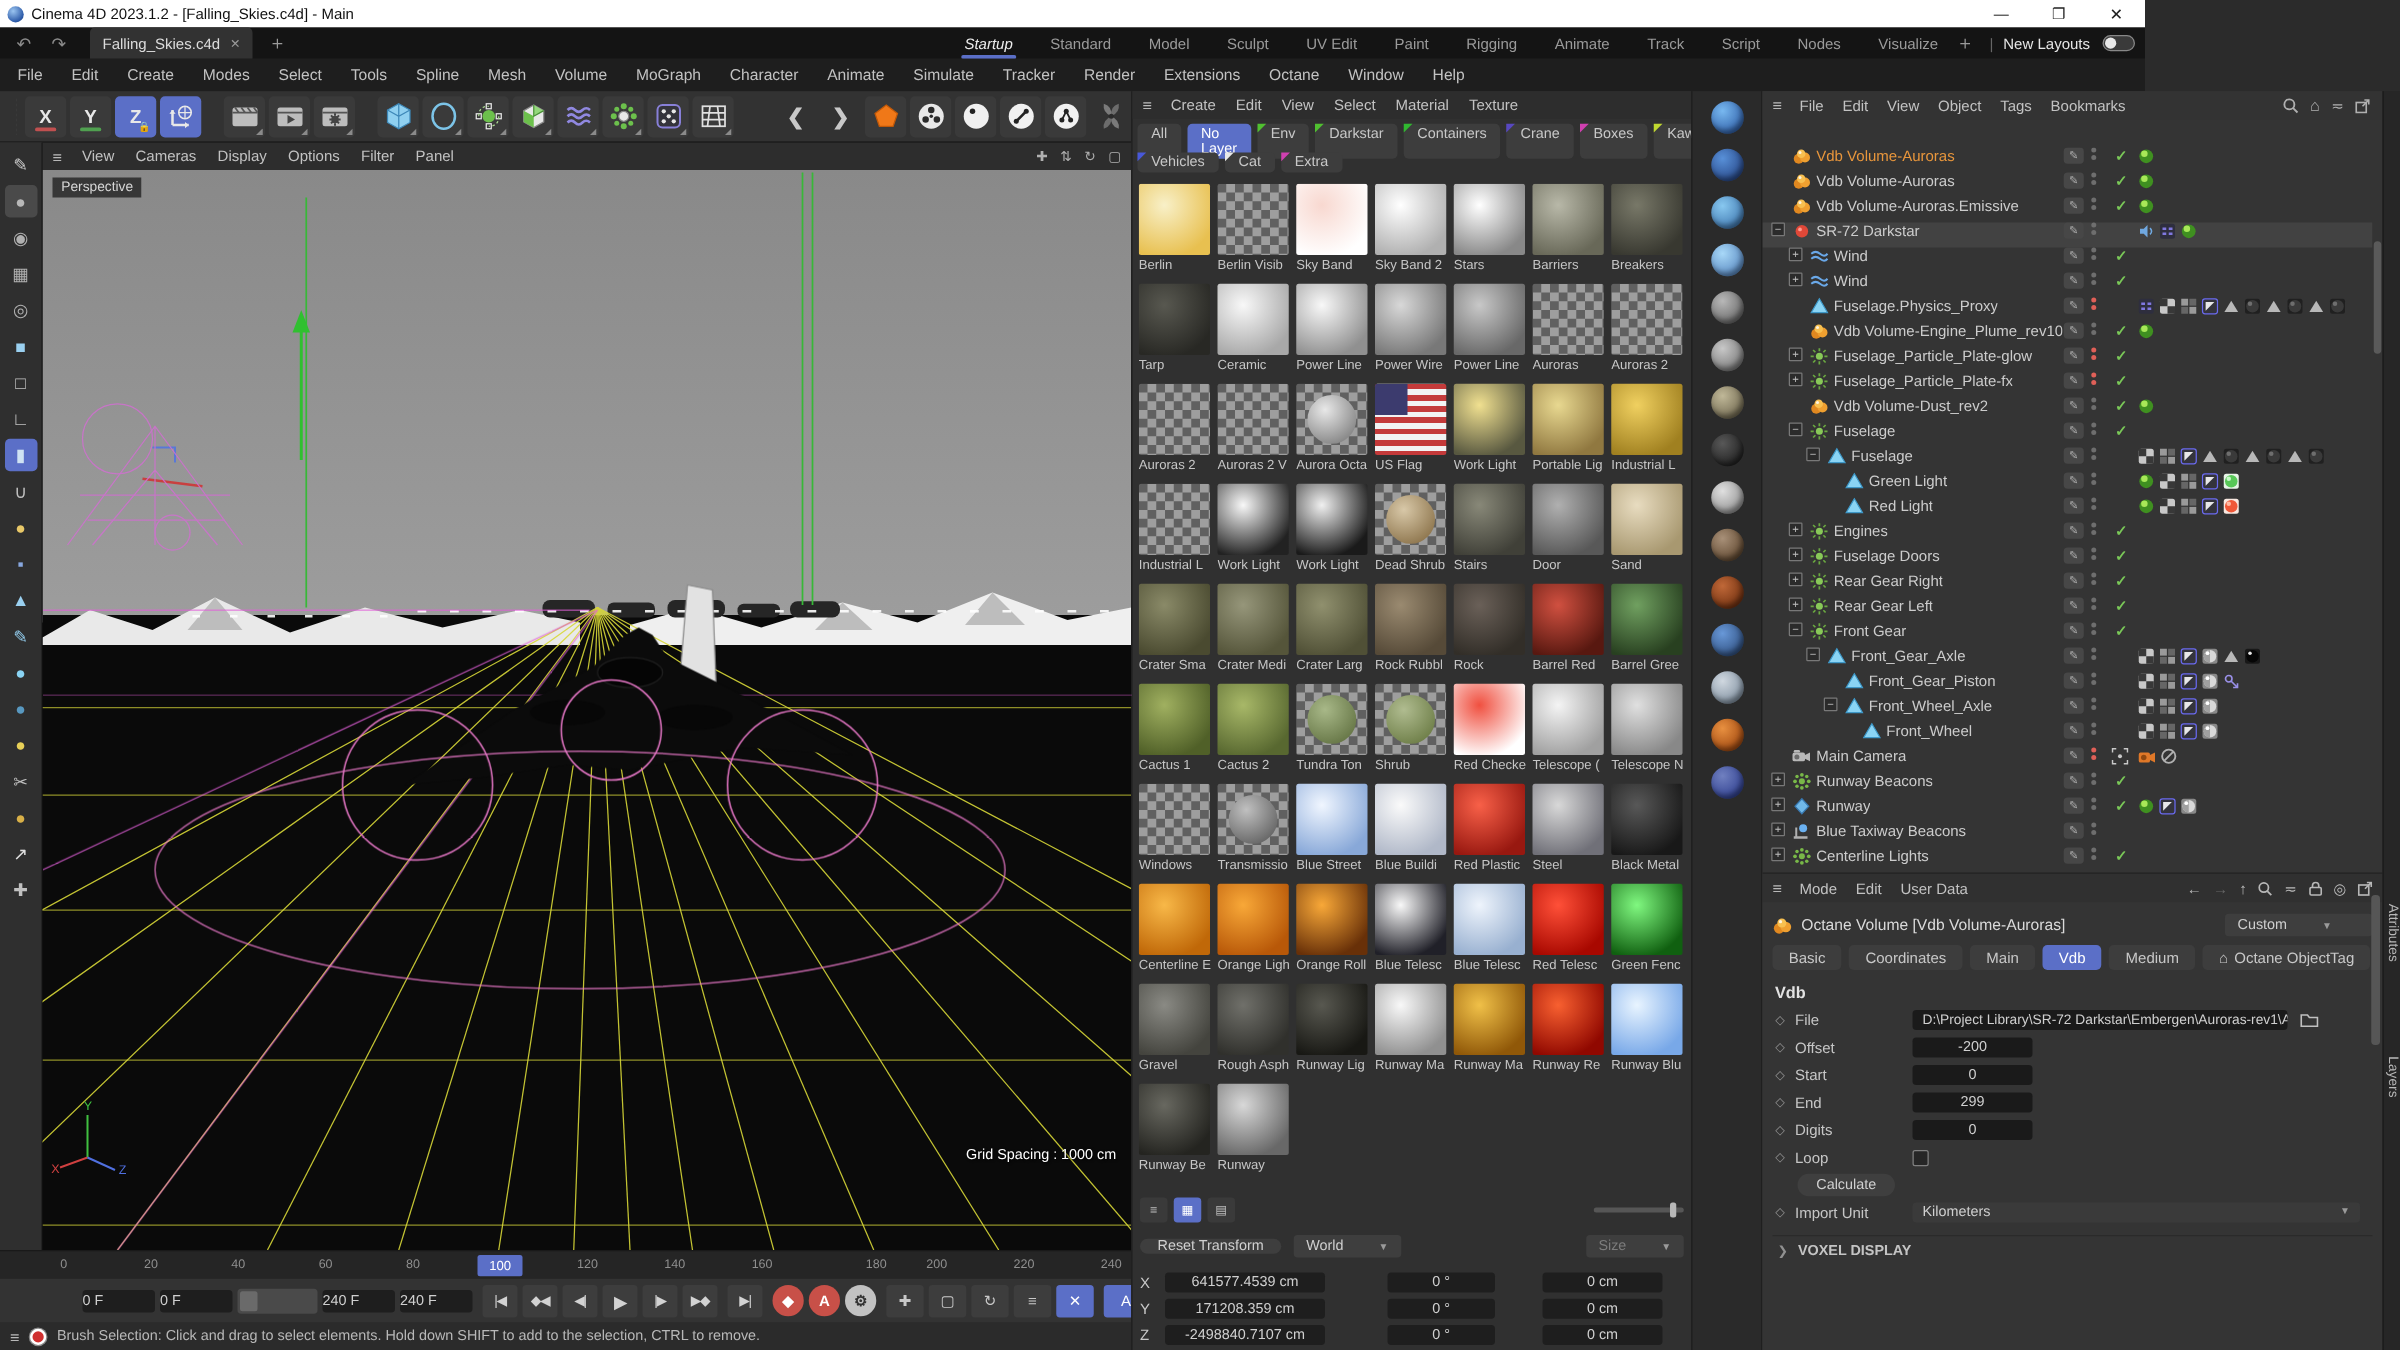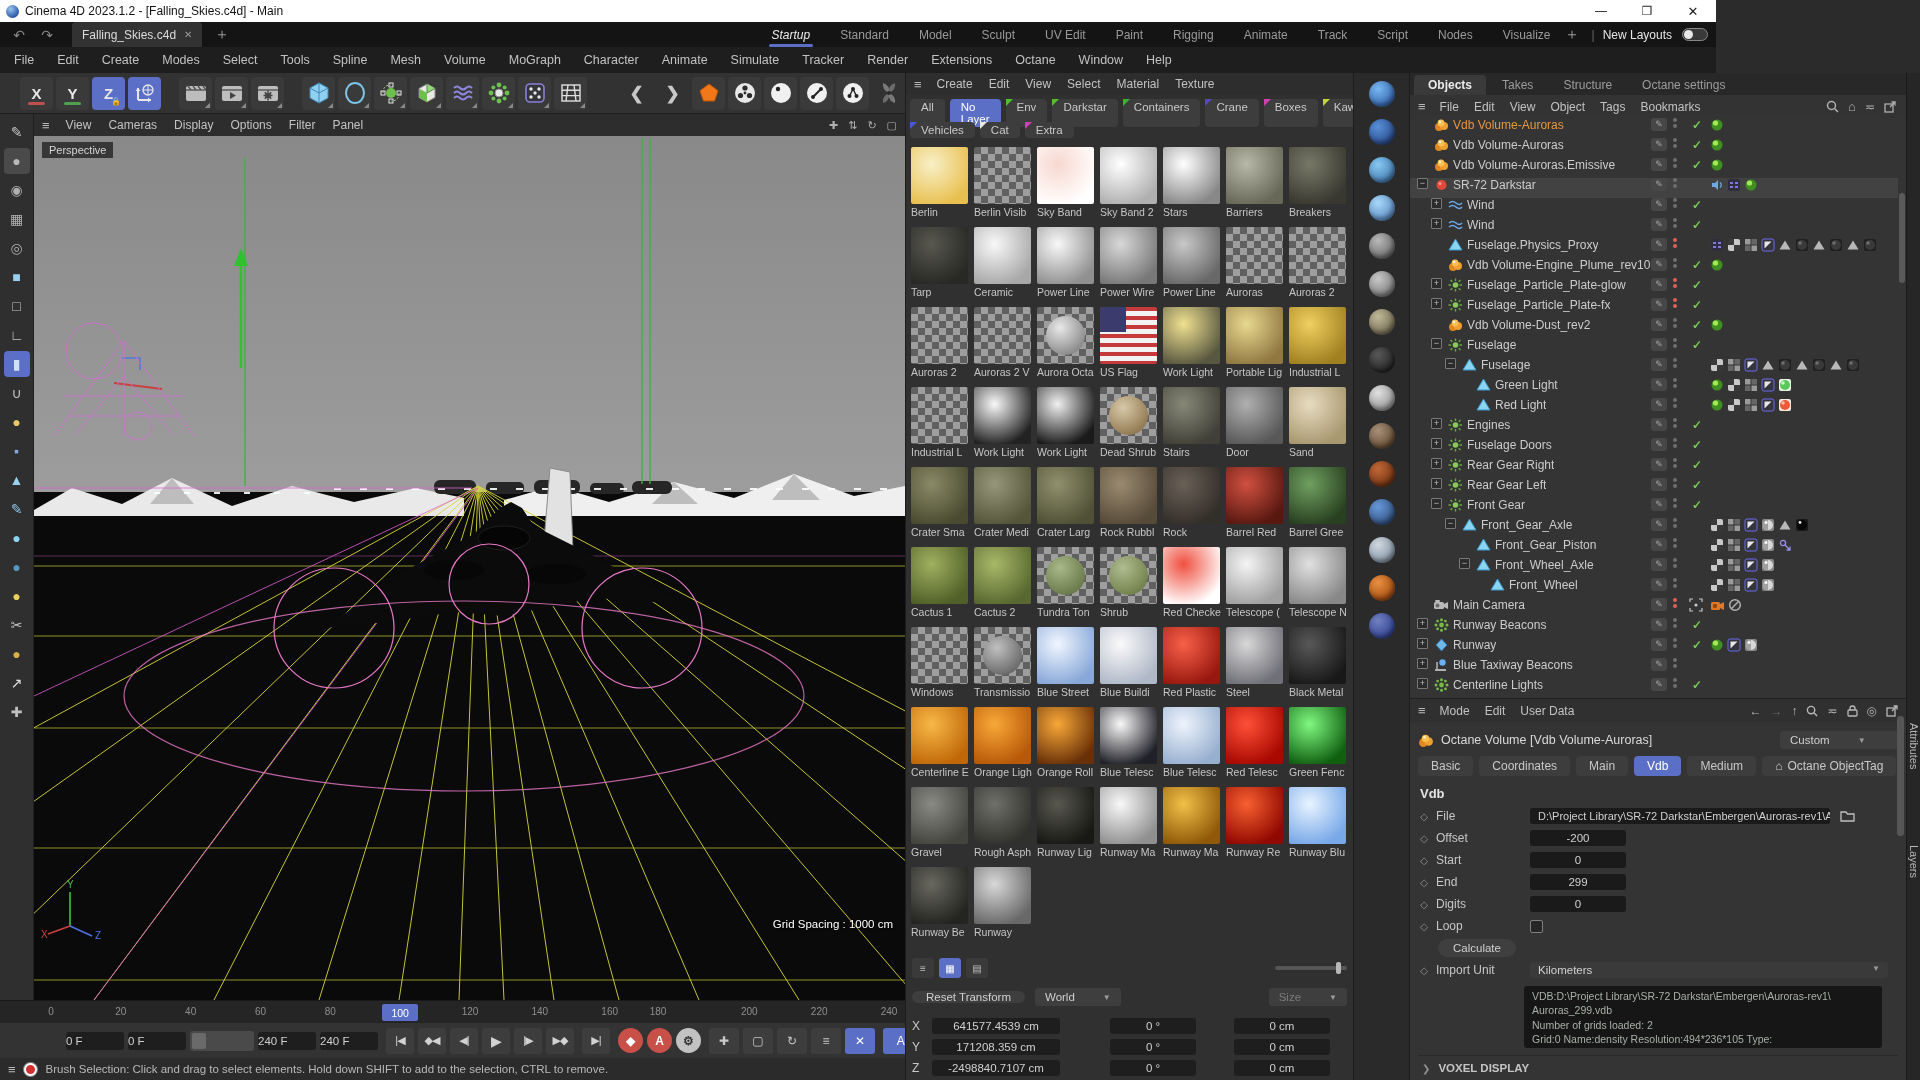--- a/index.html
+++ b/index.html
@@ -622,21 +622,21 @@
   <div id="ruler">
       <span class="tick" style="left: 36px;">0</span>
       <span class="tick" style="left: 105.834px;">20</span>
       <span class="tick" style="left: 175.668px;">40</span>
       <span class="tick" style="left: 245.502px;">60</span>
       <span class="tick" style="left: 315.336px;">80</span>
       <span class="tick" style="left: 385.17px;">100</span>
       <span class="tick" style="left: 455.004px;">120</span>
       <span class="tick" style="left: 524.838px;">140</span>
       <span class="tick" style="left: 594.672px;">160</span>
-      <span class="tick" style="left: 643px;">180</span>
+      <span class="tick" style="left: 686px;">180</span>
       <span class="tick" style="left: 734.34px;">200</span>
       <span class="tick" style="left: 804.174px;">220</span>
       <span class="tick" style="left: 874.008px;">240</span>
       <div id="marker" style="left: 382.17px;">100</div>
     </div>
 
   <div id="transport">
     <span class="fbox">0 F</span>
     <span class="fbox">0 F</span>
     <div class="ftrack">
@@ -1023,26 +1023,20 @@
       <div class="oball" style="background: radial-gradient(circle at 35% 30%, rgb(224, 224, 224), rgb(144, 144, 144) 80%);"></div>
       <div class="oball" style="background: radial-gradient(circle at 35% 30%, rgb(168, 144, 120), rgb(96, 72, 48) 80%);"></div>
       <div class="oball" style="background: radial-gradient(circle at 35% 30%, rgb(192, 104, 56), rgb(112, 48, 16) 80%);"></div>
       <div class="oball" style="background: radial-gradient(circle at 35% 30%, rgb(104, 152, 216), rgb(48, 80, 128) 80%);"></div>
       <div class="oball" style="background: radial-gradient(circle at 35% 30%, rgb(208, 216, 224), rgb(128, 144, 160) 80%);"></div>
       <div class="oball" style="background: radial-gradient(circle at 35% 30%, rgb(232, 144, 64), rgb(160, 72, 16) 80%);"></div>
       <div class="oball" style="background: radial-gradient(circle at 35% 30%, rgb(112, 128, 192), rgb(48, 64, 144) 80%);"></div>
     </div>
 
   <div id="objs">
-    <div id="objtabs">
-        <span class="otab on">Objects</span>
-        <span class="otab">Takes</span>
-        <span class="otab">Structure</span>
-        <span class="otab">Octane settings</span>
-      </div>
     <div id="objmenu">
       <span class="burger">≡</span>
       <span id="objmenuitems" style="display:flex;gap:15px">
           <span>File</span>
           <span>Edit</span>
           <span>View</span>
           <span>Object</span>
           <span>Tags</span>
           <span>Bookmarks</span>
         </span>
@@ -2161,26 +2155,20 @@
         <span id="calcbtn">Calculate</span>
       </div>
       <div class="arow">
         <span class="adia">◇</span>
           <span class="albl">Import Unit</span>
         <span class="abox" id="importdrop" style="background:#3a3a3a">
             <span>Kilometers</span>
             <span class="ar" style="font-size:8px;color:#9a9a9a">▼</span>
           </span>
       </div>
-      <div id="infobox">
-          <div>VDB:D:\Project Library\SR-72 Darkstar\Embergen\Auroras-rev1\</div>
-          <div>Auroras_299.vdb</div>
-          <div>Number of grids loaded: 2</div>
-          <div>Grid:0  Name:density  Resolution:494*236*105  Type:</div>
-        </div>
       <div class="asec">
           <span class="ch">❯</span>
           <span>VOXEL DISPLAY</span>
         </div>
 
     </div>
   </div>
 
   <div id="rtabs">
     <span class="vtab" style="top:650px">Attributes</span>

